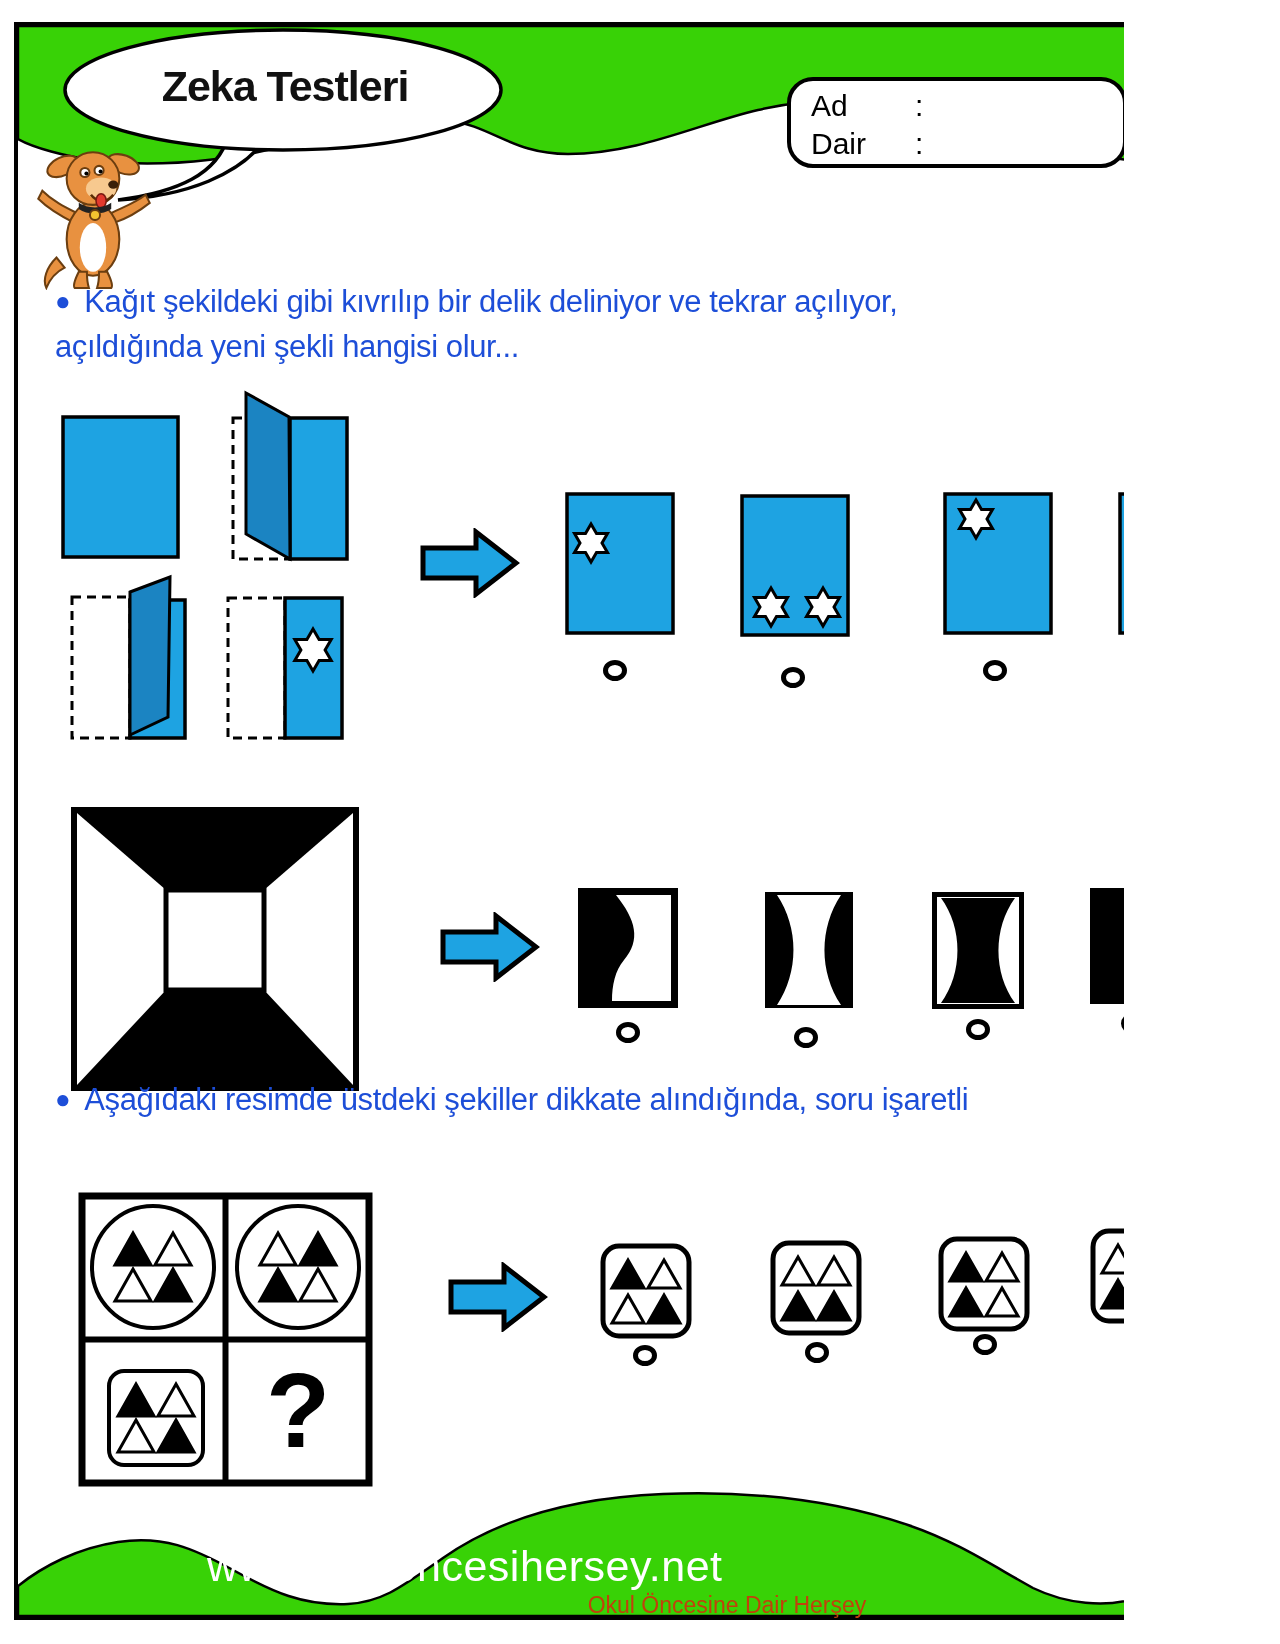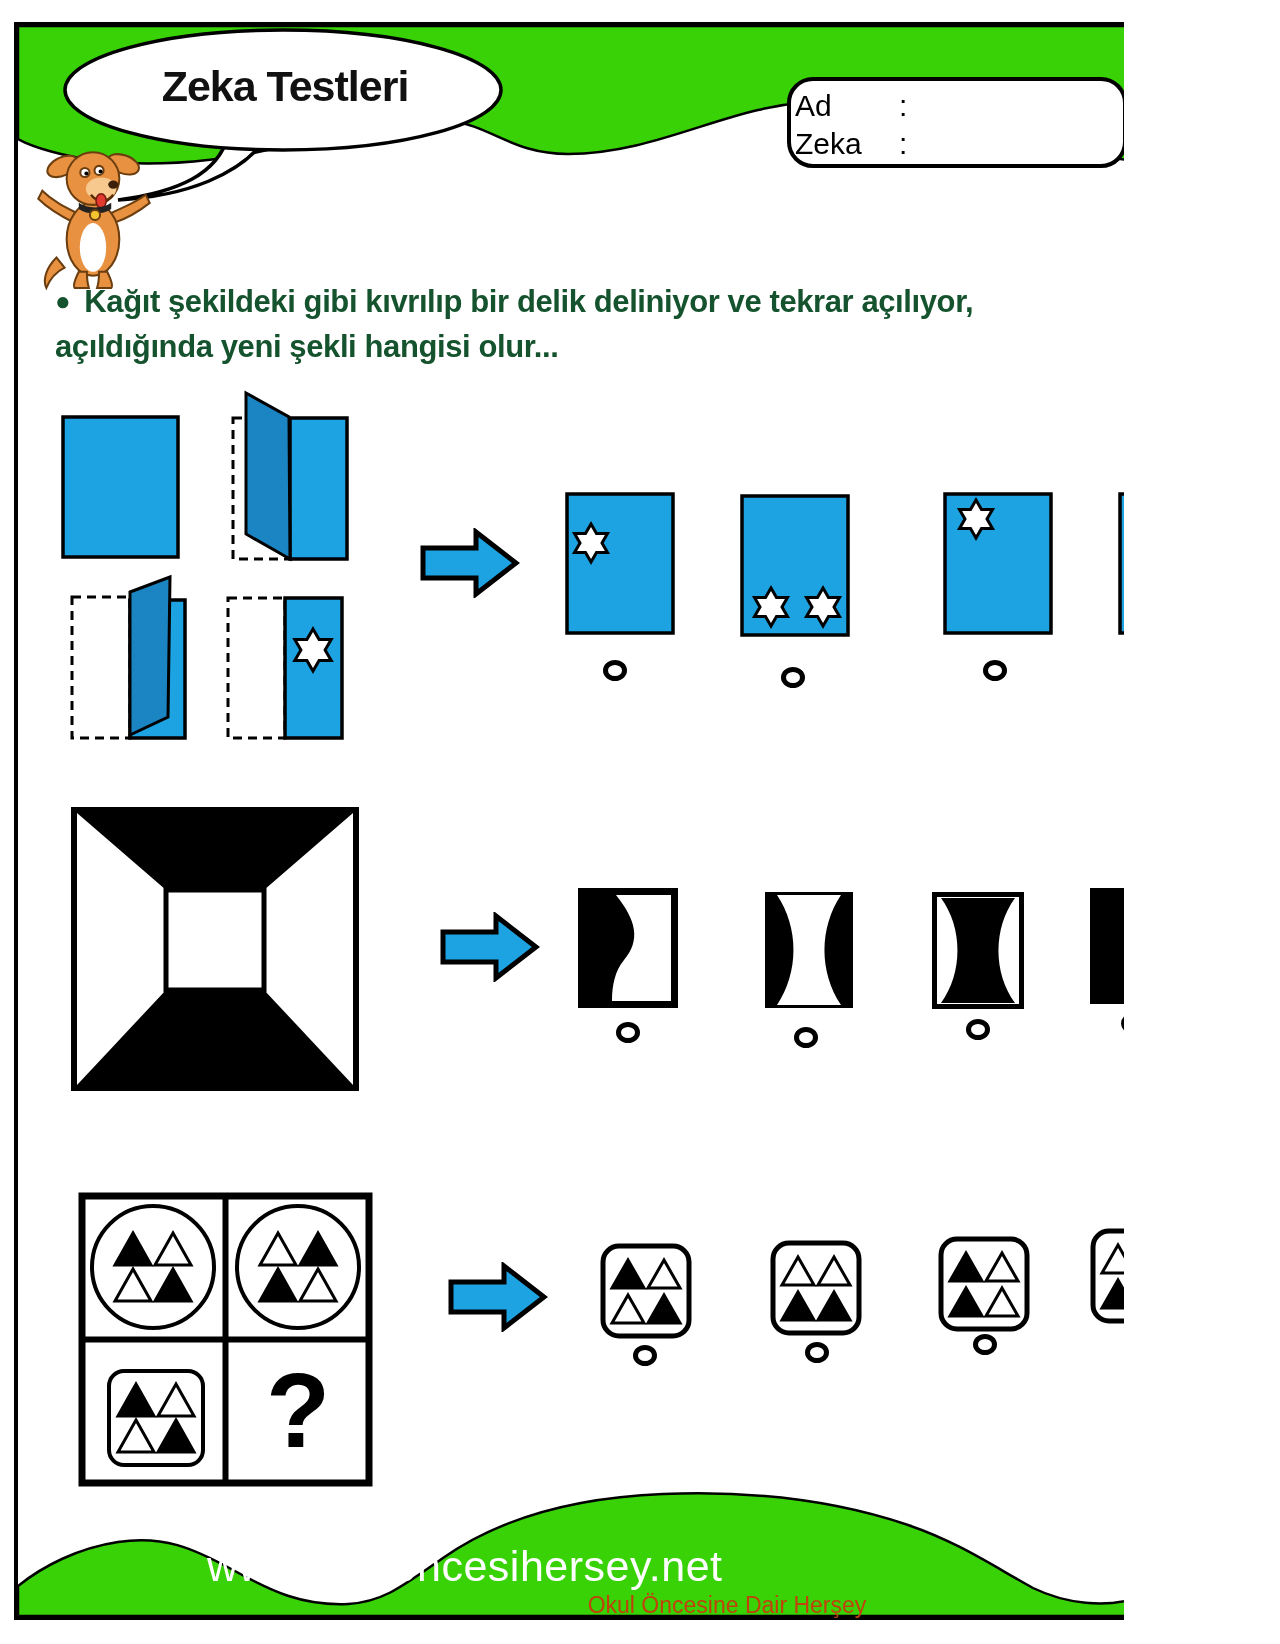--- a/index.html
+++ b/index.html
@@ -6,26 +6,26 @@
   .canvas{position:relative;width:1124px;height:1644px;background:#fff;
           font-family:"Liberation Sans",sans-serif;overflow:hidden;}
   .page-border{position:absolute;left:14px;top:22px;width:1244px;height:1598px;
                border:4px solid #000;box-sizing:border-box;background:#fff;}
   .abs{position:absolute;}
   
   .wave{fill:var(--green);stroke:#000;stroke-width:2.5;}
   .bubble-title{position:absolute;left:120px;top:62px;width:330px;text-align:center;
                 font-size:43px;font-weight:600;color:#111;letter-spacing:-1px;}
   .name-box{position:absolute;left:787px;top:77px;width:340px;height:91px;background:#fff;
-            border:4px solid #000;border-radius:26px;box-sizing:border-box;padding:6px 0 0 4px;}
+            border:4px solid #000;border-radius:26px;box-sizing:border-box;padding:6px 0 0 20px;}
   .nb-row{display:flex;align-items:center;height:38px;font-size:30px;font-weight:500;color:#000;}
   .nb-label{display:inline-block;width:104px;}
   .nb-fill{flex:1;height:30px;}
   
-  .qtext{position:absolute;font-size:31px;font-weight:700;color:#14532d;letter-spacing:-0.4px;white-space:nowrap;}
+  .qtext{position:absolute;font-size:31px;font-weight:400;color:#1d4ed8;letter-spacing:-0.4px;white-space:nowrap;}
   .bullet{font-size:26px;margin-right:14px;vertical-align:2px;}
   
   .sv-blue{fill:var(--paper-blue);stroke:#000;stroke-width:3.5;}
   .sv-dark{fill:var(--fold-blue);stroke:#000;stroke-width:3;}
   .sv-dash{fill:#fff;stroke:#000;stroke-width:3;stroke-dasharray:9 6;}
   .arrow-poly{fill:var(--paper-blue);stroke:#000;stroke-width:5;}
   .star-hole{fill:#fff;stroke:#000;stroke-width:3;}
   .bubble{position:absolute;width:24px;height:21px;border:5px solid #000;border-radius:50%;
           background:#fff;box-sizing:border-box;}
   .footer-url{position:absolute;left:207px;top:1542px;width:1040px;
@@ -76,21 +76,21 @@
     </g>
   </svg>
 
   <div class="name-box">
     <div class="nb-row">
       <span class="nb-label">Ad</span>
       <span>:</span>
       <span class="nb-fill"></span>
     </div>
     <div class="nb-row">
-      <span class="nb-label">Zeka</span>
+      <span class="nb-label">Dair</span>
       <span>:</span>
       <span class="nb-fill"></span>
     </div>
   </div>
 
   <div class="qtext" style="left:55px;top:284px;">
     <span class="bullet">●</span><span>Kağıt şekildeki gibi kıvrılıp bir delik deliniyor ve tekrar açılıyor,</span>
   </div>
   <div class="qtext" style="left:55px;top:329px;">açıldığında yeni şekli hangisi olur...</div>
 
@@ -178,20 +178,23 @@
   </svg>
   <svg class="abs" style="left:1088px;top:886px;" width="92" height="120" viewBox="0 0 92 120">
     <rect x="2" y="2" width="88" height="116" fill="#000"></rect>
     <path d="M87,6 C48,38 48,82 87,114 Z" fill="#fff"></path>
   </svg>
   <div class="bubble" style="left:616px;top:1022px;"></div>
   <div class="bubble" style="left:794px;top:1027px;"></div>
   <div class="bubble" style="left:966px;top:1019px;"></div>
   <div class="bubble" style="left:1121px;top:1013px;"></div>
 
+  <div class="qtext" style="left:55px;top:1082px;">
+    <span class="bullet">●</span><span>Aşağıdaki resimde üstdeki şekiller dikkate alındığında, soru işaretli</span>
+  </div>
 
   <svg class="abs" style="left:78px;top:1192px;" width="295" height="295" viewBox="0 0 295 295">
     <rect x="4" y="4" width="287" height="287" fill="#fff" stroke="#000" stroke-width="7"></rect>
     <line x1="147.5" y1="4" x2="147.5" y2="291" stroke="#000" stroke-width="6"></line>
     <line x1="4" y1="147.5" x2="291" y2="147.5" stroke="#000" stroke-width="6"></line>
     <circle cx="75" cy="75" r="61" fill="#fff" stroke="#000" stroke-width="4"></circle>
     <g>
         <polygon points="55,41 73,73 37,73" fill="#000" stroke="#000" stroke-width="3"></polygon>
         <polygon points="95,41 113,73 77,73" fill="#fff" stroke="#000" stroke-width="3"></polygon>
         <polygon points="55,77 73,109 37,109" fill="#fff" stroke="#000" stroke-width="3"></polygon>

